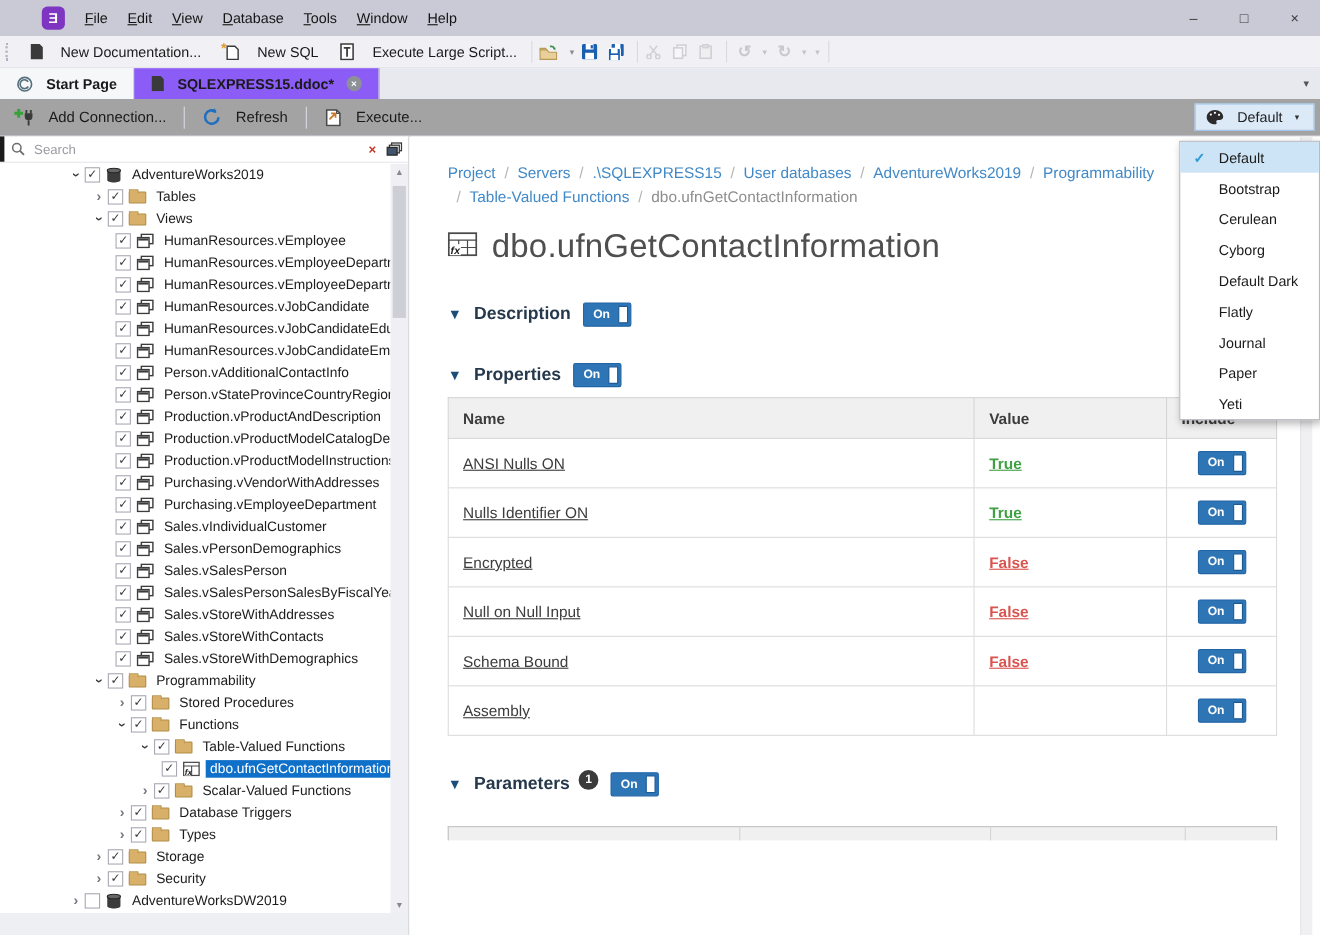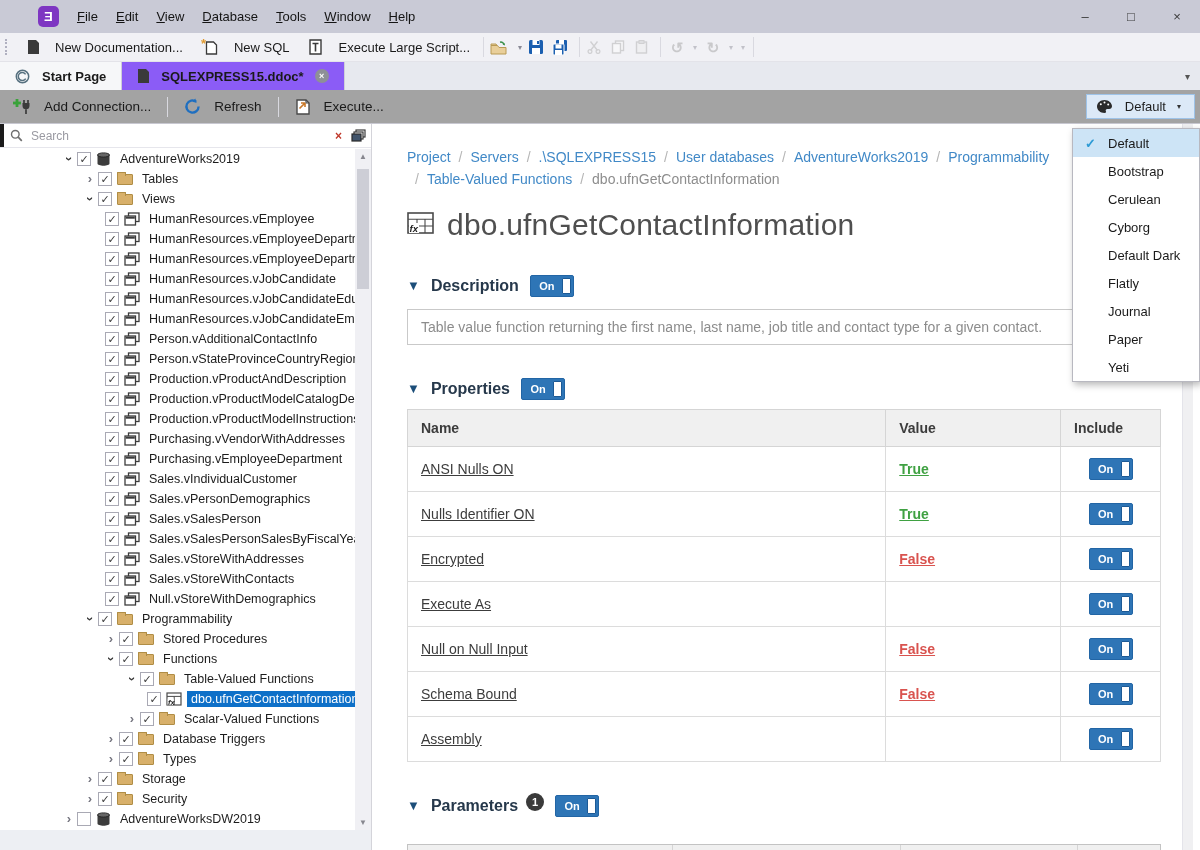--- a/index.html
+++ b/index.html
@@ -567,21 +567,21 @@
       <div class="tree-row">
         <span class="indent" style="width:104px"></span>
         <span class="cb">✓</span>
         <span class="t-ico">
           <svg width="16" height="14" viewBox="0 0 16 14">
             <rect x="4.5" y="1" width="10.5" height="8.5" fill="#fff" stroke="#3c3c3c" stroke-width="1.3"></rect>
             <rect x="1" y="4" width="10.5" height="9" fill="#fff" stroke="#3c3c3c" stroke-width="1.3"></rect>
             <rect x="1.7" y="4.7" width="9.1" height="2" fill="#3c3c3c"></rect>
           </svg>
         </span>
-        <span class="tlabel">Null.vStoreWithDemographics</span>
+        <span class="tlabel">Sales.vStoreWithDemographics</span>
       </div>
       <div class="tree-row">
         <span class="indent" style="width:83px"></span>
         <span class="exp expanded">›</span>
         <span class="cb">✓</span>
         <span class="t-ico">
           <span class="ic-folder"></span>
         </span>
         <span class="tlabel">Programmability</span>
       </div>
@@ -706,21 +706,20 @@
     </div>
 
     <div class="section-head">
       <span class="tri">▼</span>
       <span class="sec-label">Description</span>
       <span class="toggle">
         <span class="tg-label">On</span>
         <span class="tg-handle"></span>
       </span>
     </div>
-    <div class="desc-box">Table value function returning the first name, last name, job title and contact type for a given contact.</div>
 
     <div class="section-head">
       <span class="tri">▼</span>
       <span class="sec-label">Properties</span>
       <span class="toggle">
         <span class="tg-label">On</span>
         <span class="tg-handle"></span>
       </span>
     </div>
     <table class="props-table">
@@ -755,28 +754,20 @@
           </tr>
           <tr>
             <td class="c-name">Encrypted</td>
             <td class="c-val false">False</td>
             <td class="c-inc"><span class="toggle">
                 <span class="tg-label">On</span>
                 <span class="tg-handle"></span>
               </span></td>
           </tr>
           <tr>
-            <td class="c-name">Execute As</td>
-            <td class="c-val "></td>
-            <td class="c-inc"><span class="toggle">
-                <span class="tg-label">On</span>
-                <span class="tg-handle"></span>
-              </span></td>
-          </tr>
-          <tr>
             <td class="c-name">Null on Null Input</td>
             <td class="c-val false">False</td>
             <td class="c-inc"><span class="toggle">
                 <span class="tg-label">On</span>
                 <span class="tg-handle"></span>
               </span></td>
           </tr>
           <tr>
             <td class="c-name">Schema Bound</td>
             <td class="c-val false">False</td>

